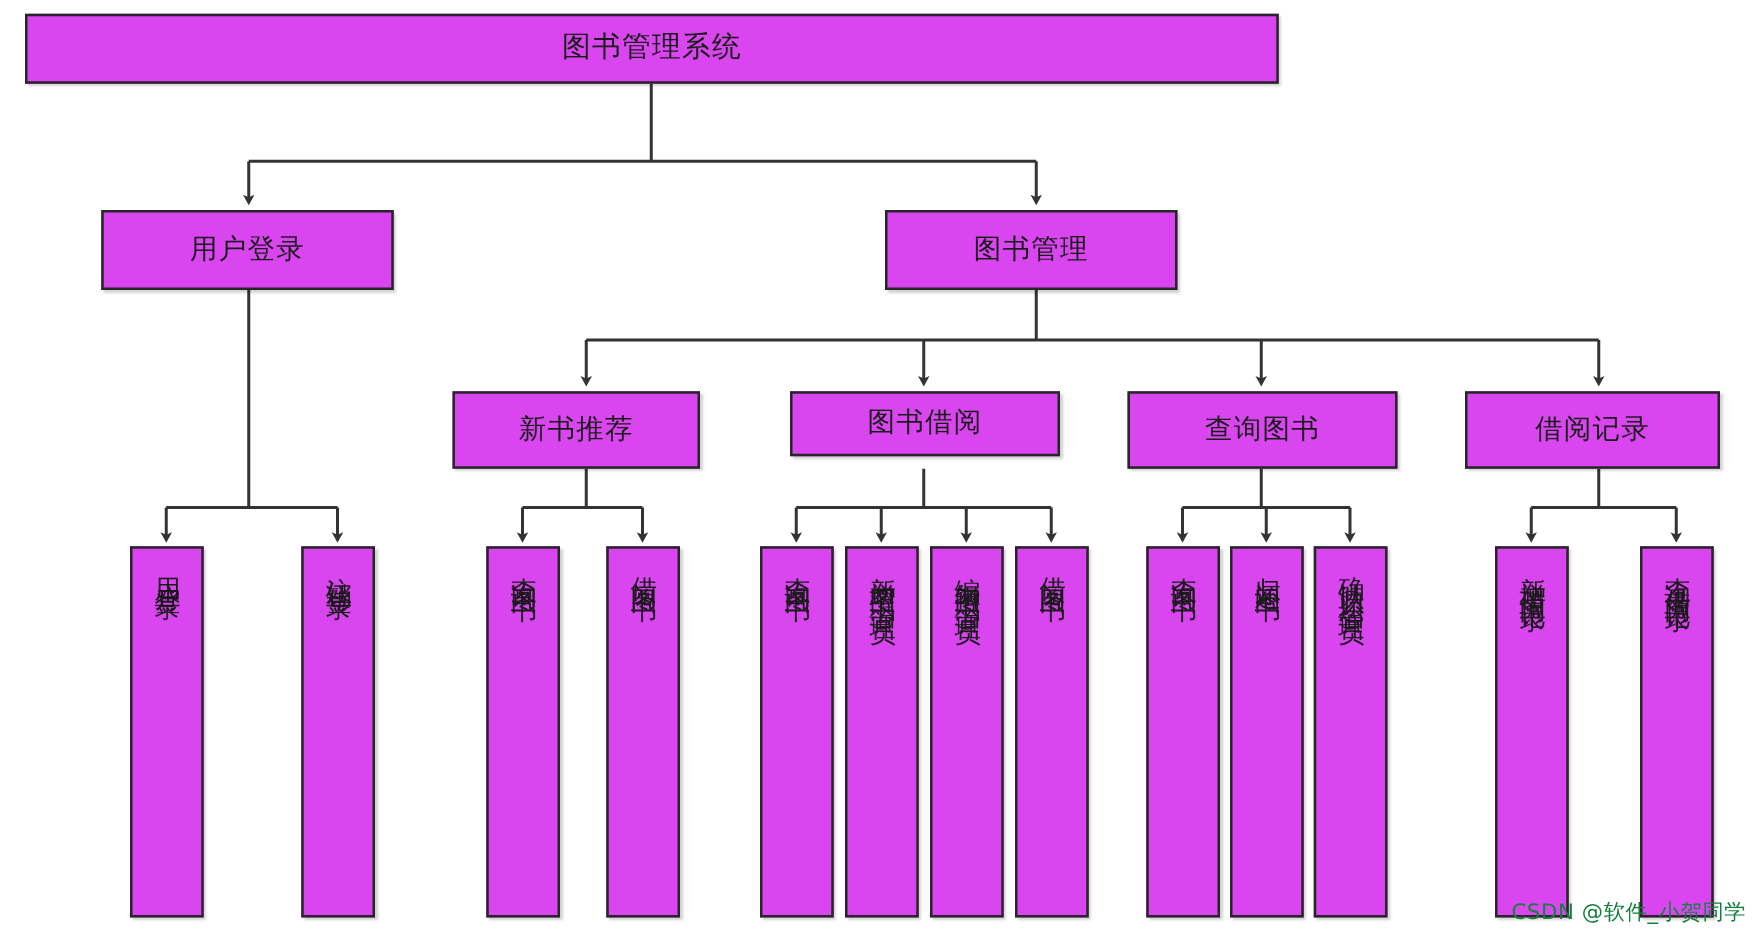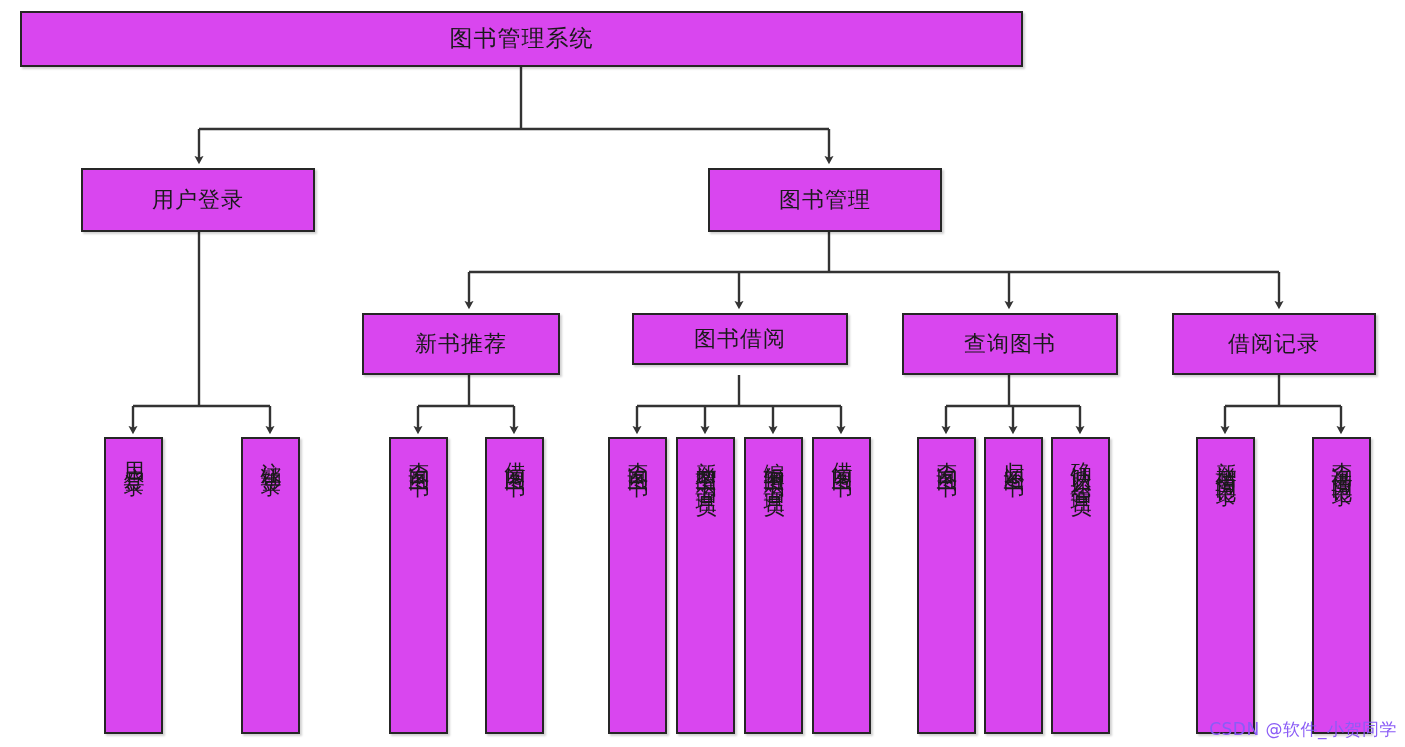--- a/index.html
+++ b/index.html
@@ -63,21 +63,21 @@
     text-orientation: upright;
     letter-spacing: 5px;
     line-height: 1;
     white-space: nowrap;
   }
   #watermark {
     position: absolute;
     right: 8px;
     bottom: 6px;
     font-size: 17px;
-    color: #8b5cf6;
+    color: #15803d;
     letter-spacing: 0.5px;
     z-index: 3;
     white-space: nowrap;
     pointer-events: none;
   }
 </style>
 </head>
 <body>
 
 <div id="canvas">

